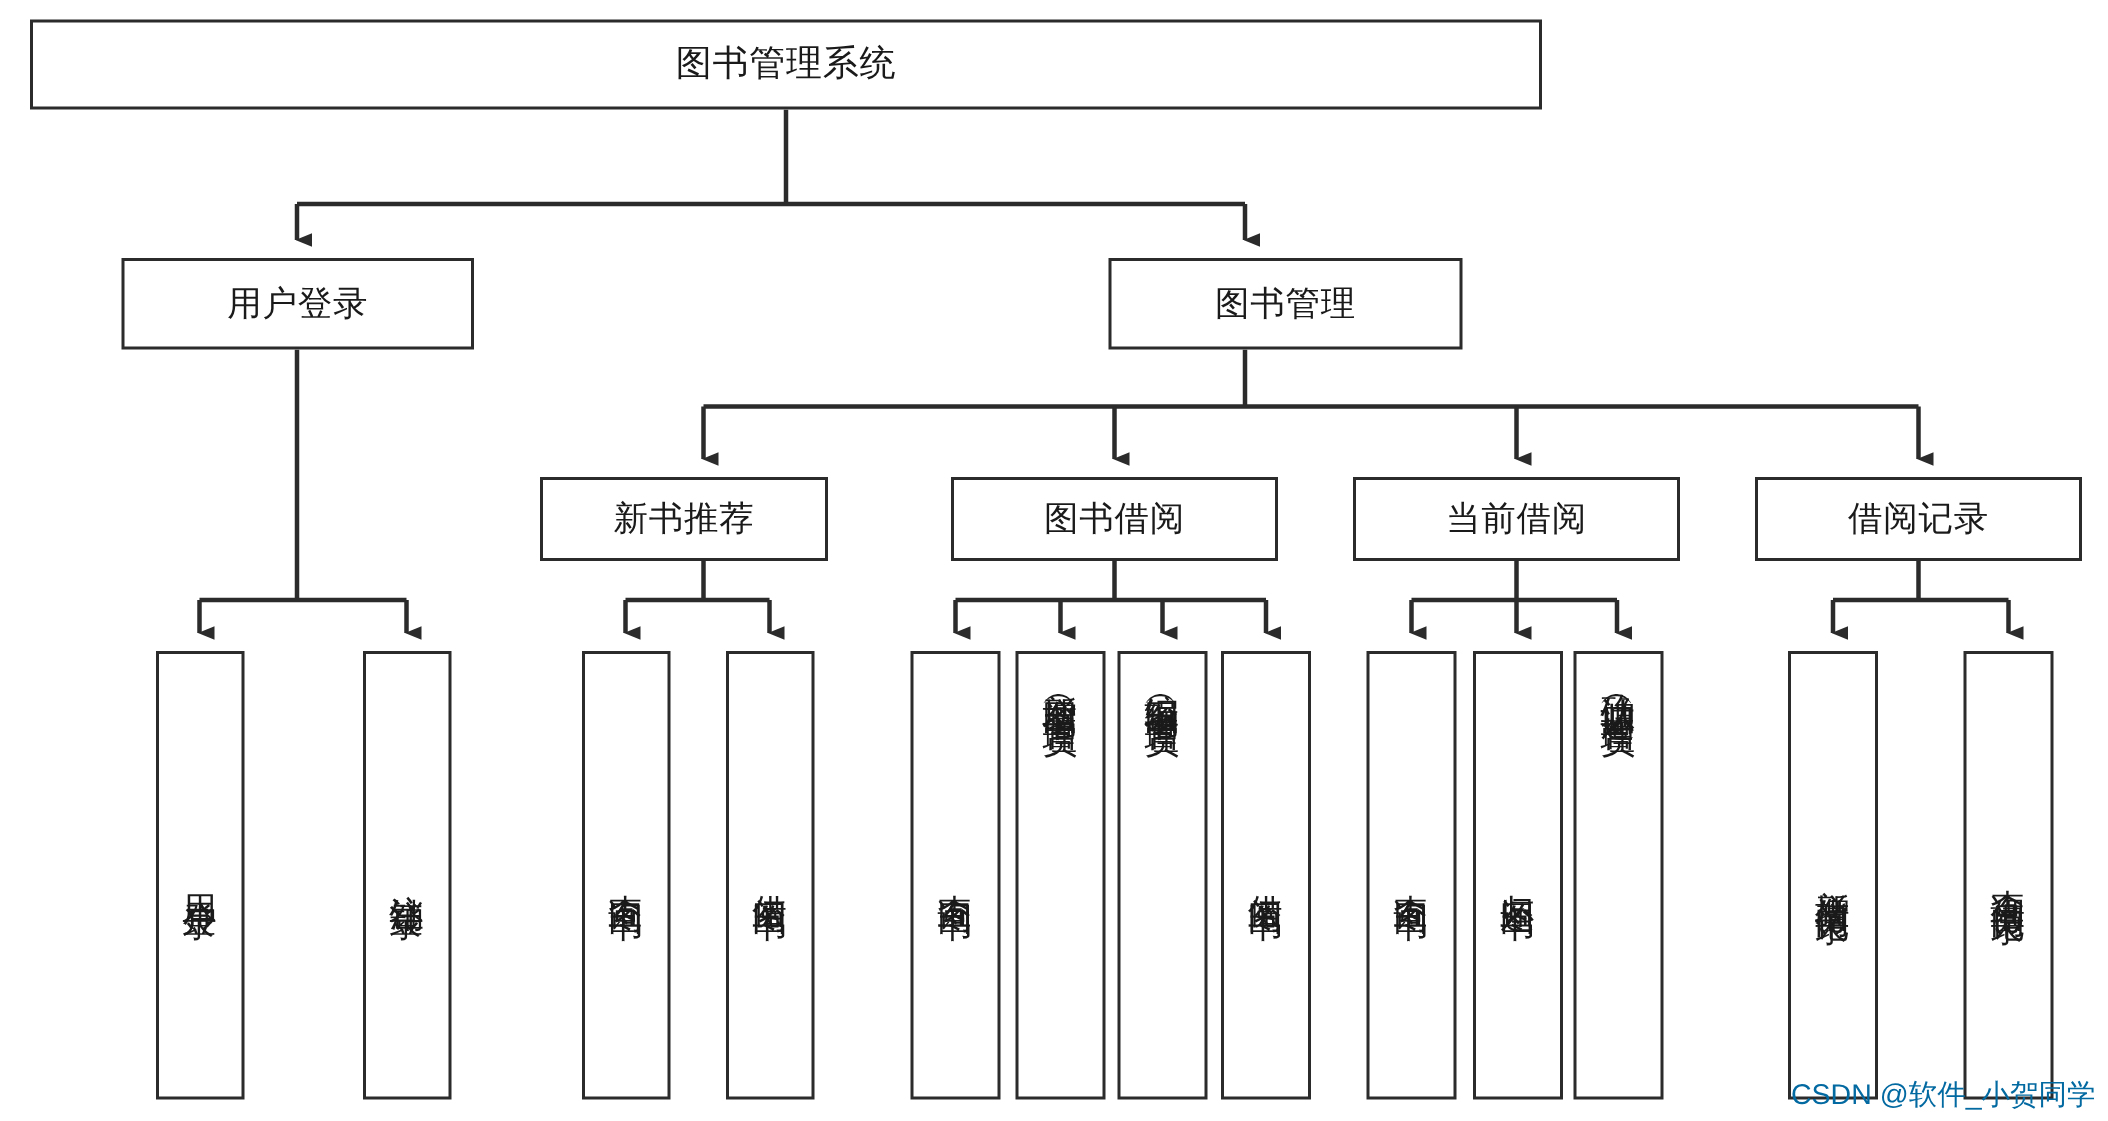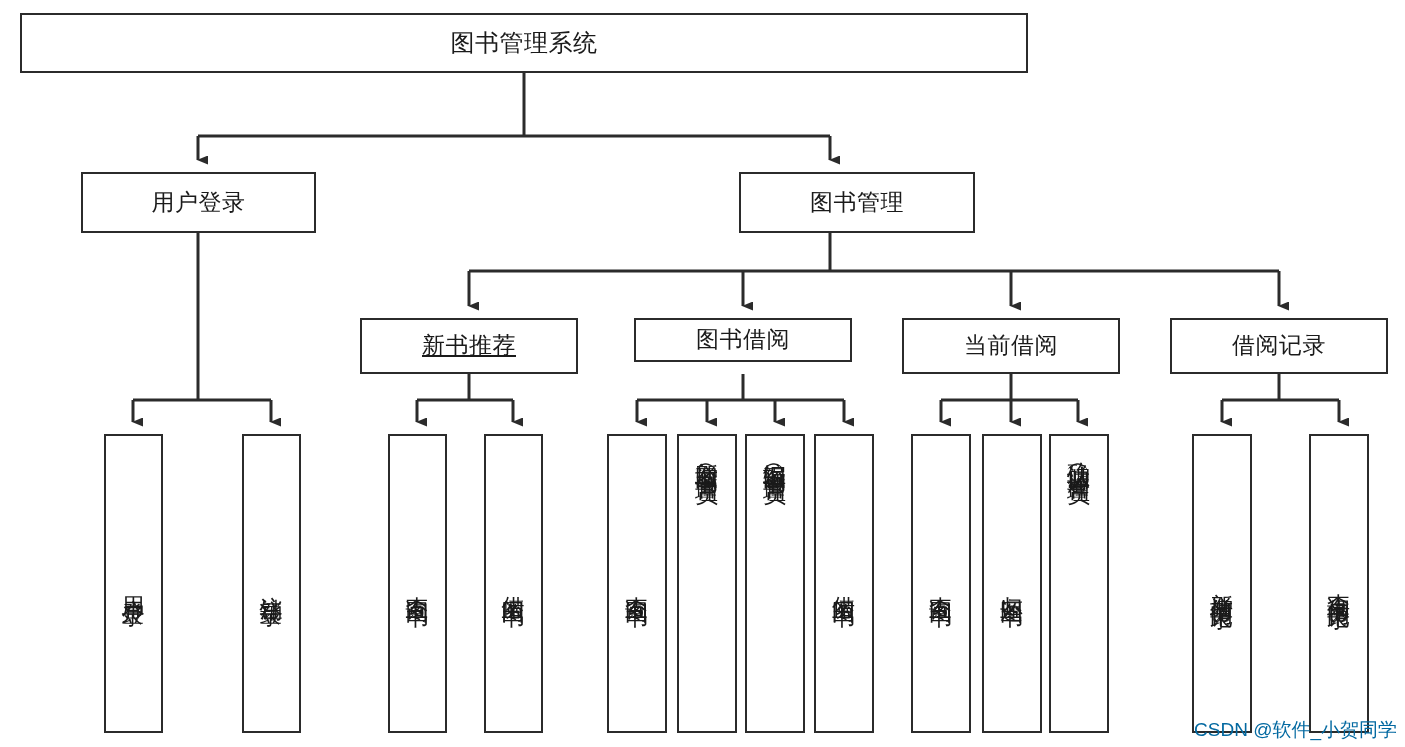--- a/index.html
+++ b/index.html
@@ -131,24 +131,24 @@
     <span class="lbl">图书管理系统</span>
   </div>
 
   <div class="node horiz" style="left:81px; top:172px; width:235px; height:61px;">
     <span class="lbl">用户登录</span>
   </div>
   <div class="node horiz" style="left:711px; top:172px; width:236px; height:61px;margin-left:28px;">
     <span class="lbl">图书管理</span>
   </div>
 
-  <div class="node horiz" style="left:360px; top:318px; width:218px; height:56px;text-decoration:underline;">
+  <div class="node horiz" style="left:360px; top:318px; width:192px; height:56px;">
     <span class="lbl">新书推荐</span>
   </div>
-  <div class="node horiz" style="left:634px; top:318px; width:218px; height:44px;">
+  <div class="node horiz" style="left:634px; top:318px; width:218px; height:56px;">
     <span class="lbl">图书借阅</span>
   </div>
   <div class="node horiz" style="left:1170px; top:318px; width:218px; height:56px;">
     <span class="lbl">借阅记录</span>
   </div>
   <div class="node horiz" style="left:902px; top:318px; width:218px; height:56px;">
     <span class="lbl">当前借阅</span>
   </div>
 
   <div class="node vert center" style="left:104px; top:434px; width:59px; height:299px;">

